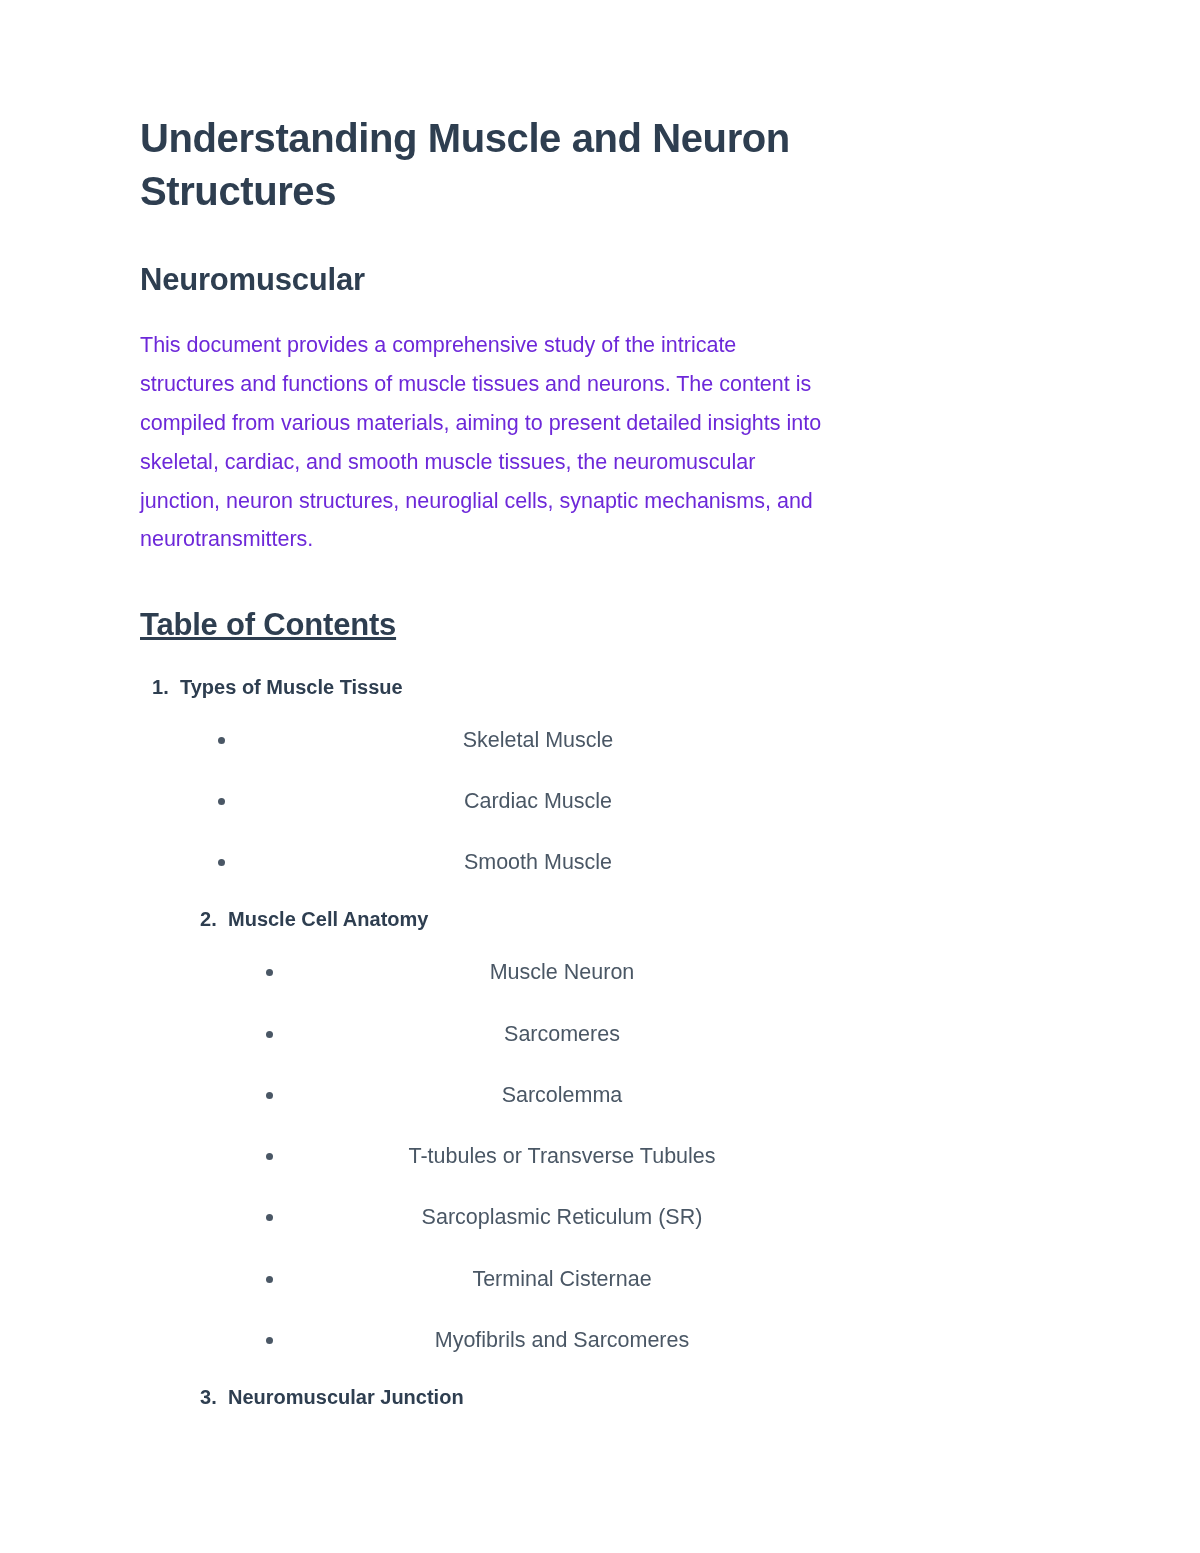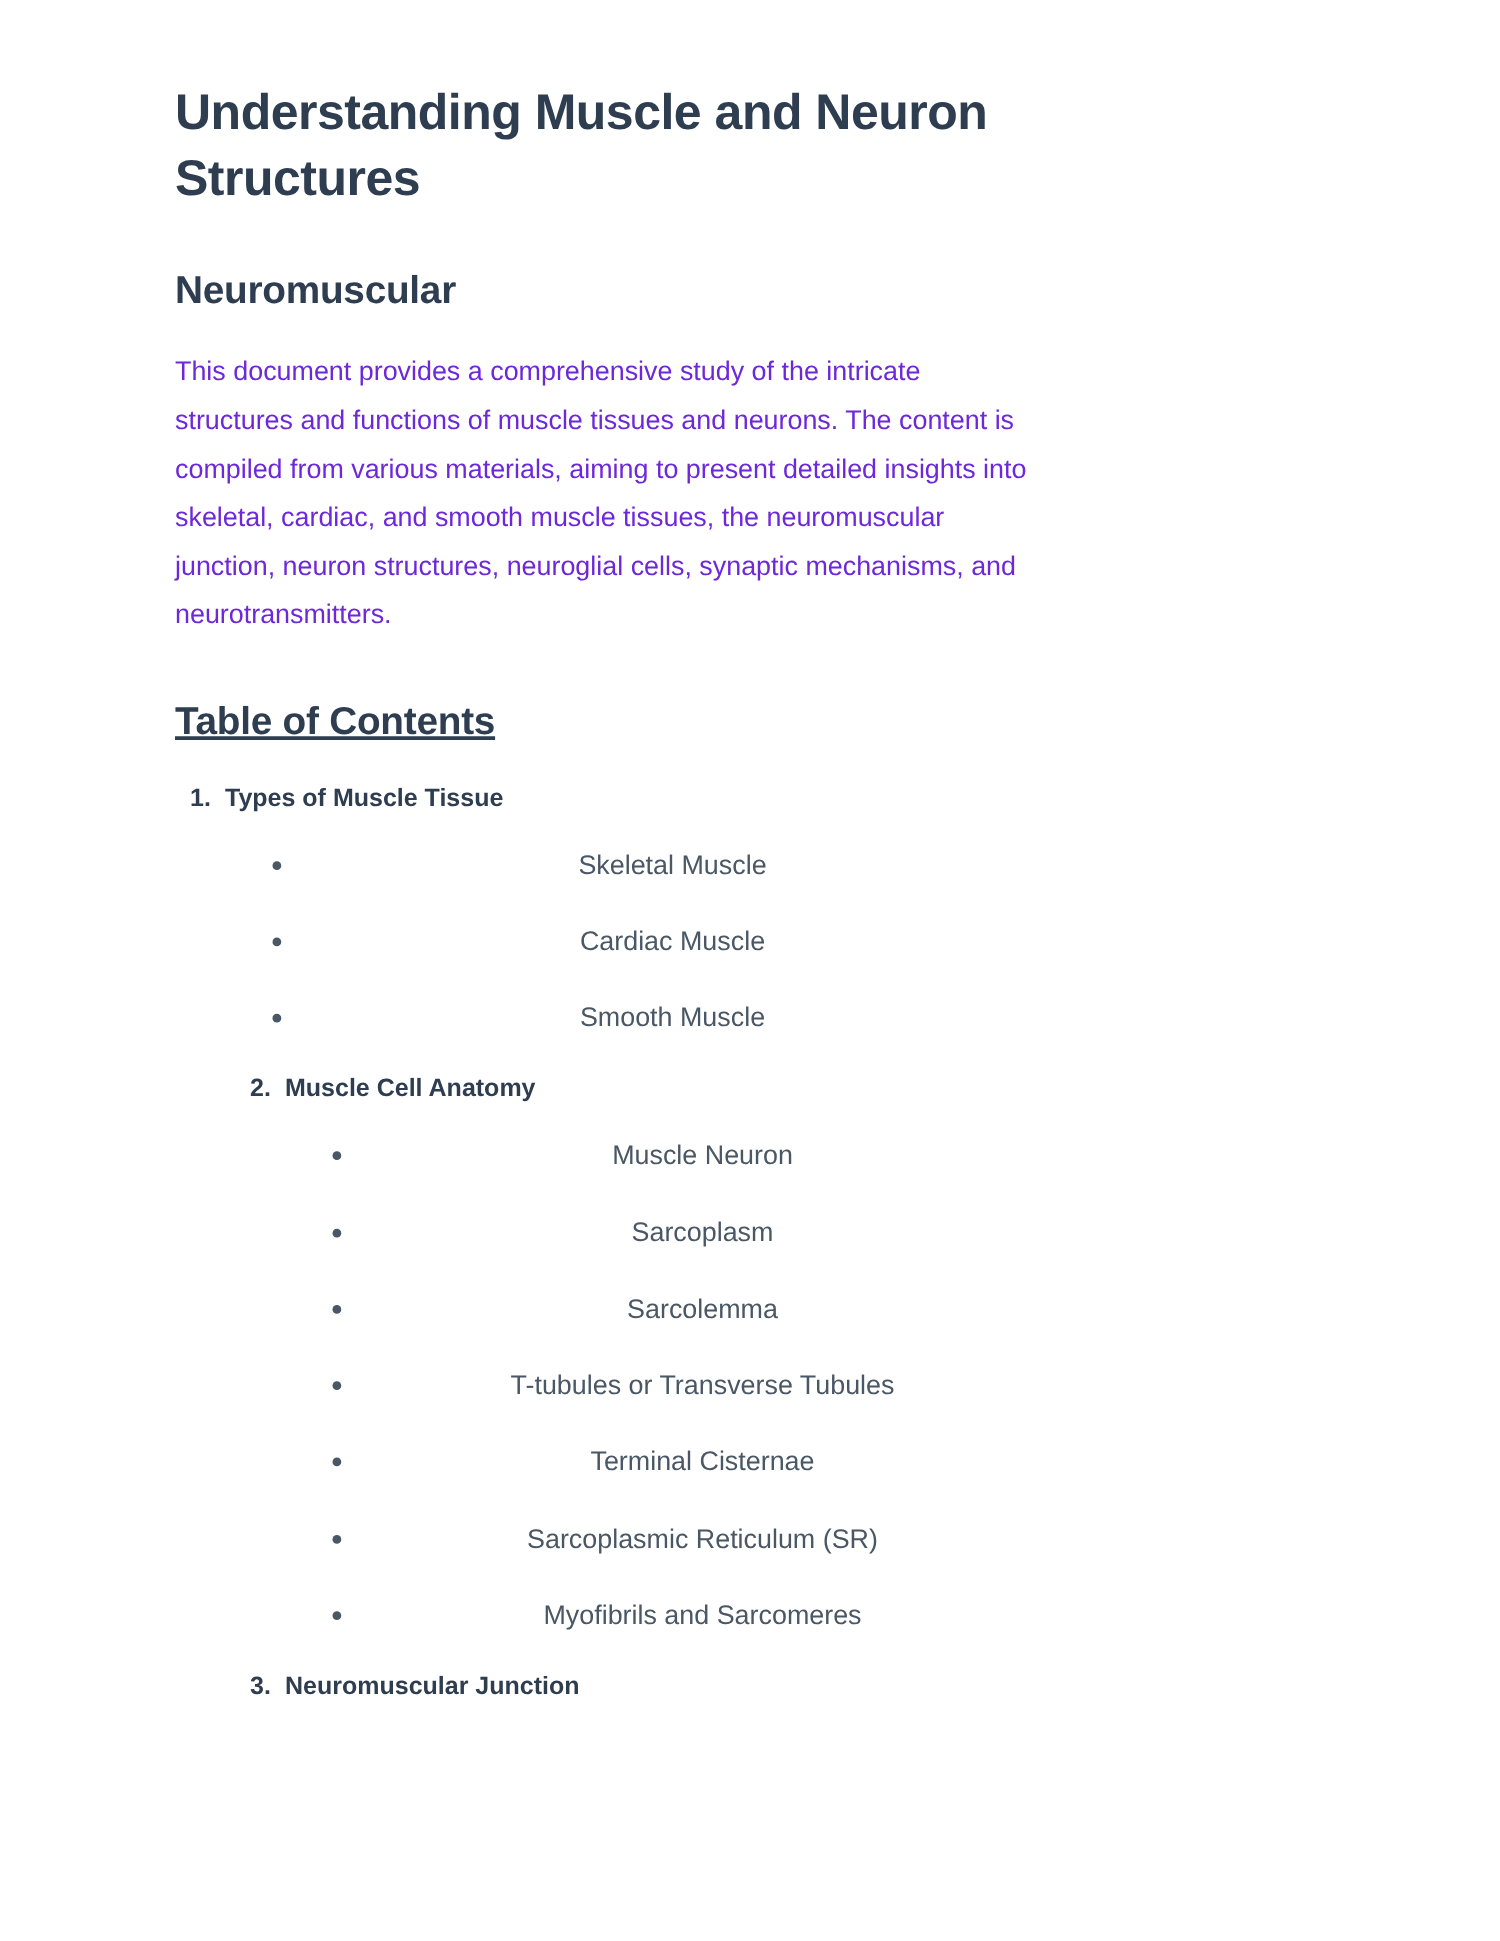--- a/index.html
+++ b/index.html
@@ -11,21 +11,21 @@
     width: 1200px;
     height: 1553px;
     font-family: "Liberation Sans", sans-serif;
     color: #4a5765;
     -webkit-font-smoothing: antialiased;
   }
   .page {
     box-sizing: border-box;
     width: 972px;
     min-height: 1553px;
-    padding: 64px 140px 40px 140px;
+    padding: 112px 140px 40px 140px;
     background: #ffffff;
   }
   .doc-title {
     margin: 0;
     font-size: 40px;
     line-height: 1.32;
     font-weight: bold;
     letter-spacing: -0.4px;
     color: #2e3e50;
     max-width: 870px;
@@ -146,37 +146,37 @@
 
     <li class="toc-entry">
       <span class="toc-entry-label">Muscle Cell Anatomy</span>
       <ul class="sub-list">
         <li class="sub-item">
           <span class="bullet-dot"></span>
           <span>Muscle Neuron</span>
         </li>
         <li class="sub-item">
           <span class="bullet-dot"></span>
-          <span>Sarcoplasm</span>
+          <span>Sarcomeres</span>
         </li>
         <li class="sub-item">
           <span class="bullet-dot"></span>
           <span>Sarcolemma</span>
         </li>
         <li class="sub-item">
           <span class="bullet-dot"></span>
           <span>T-tubules or Transverse Tubules</span>
         </li>
         <li class="sub-item">
           <span class="bullet-dot"></span>
-          <span>Terminal Cisternae</span>
+          <span>Sarcoplasmic Reticulum (SR)</span>
         </li>
         <li class="sub-item">
           <span class="bullet-dot"></span>
-          <span>Sarcoplasmic Reticulum (SR)</span>
+          <span>Terminal Cisternae</span>
         </li>
         <li class="sub-item">
           <span class="bullet-dot"></span>
           <span>Myofibrils and Sarcomeres</span>
         </li>
       </ul>
     </li>
 
     <li class="toc-entry">
       <span class="toc-entry-label">Neuromuscular Junction</span>

